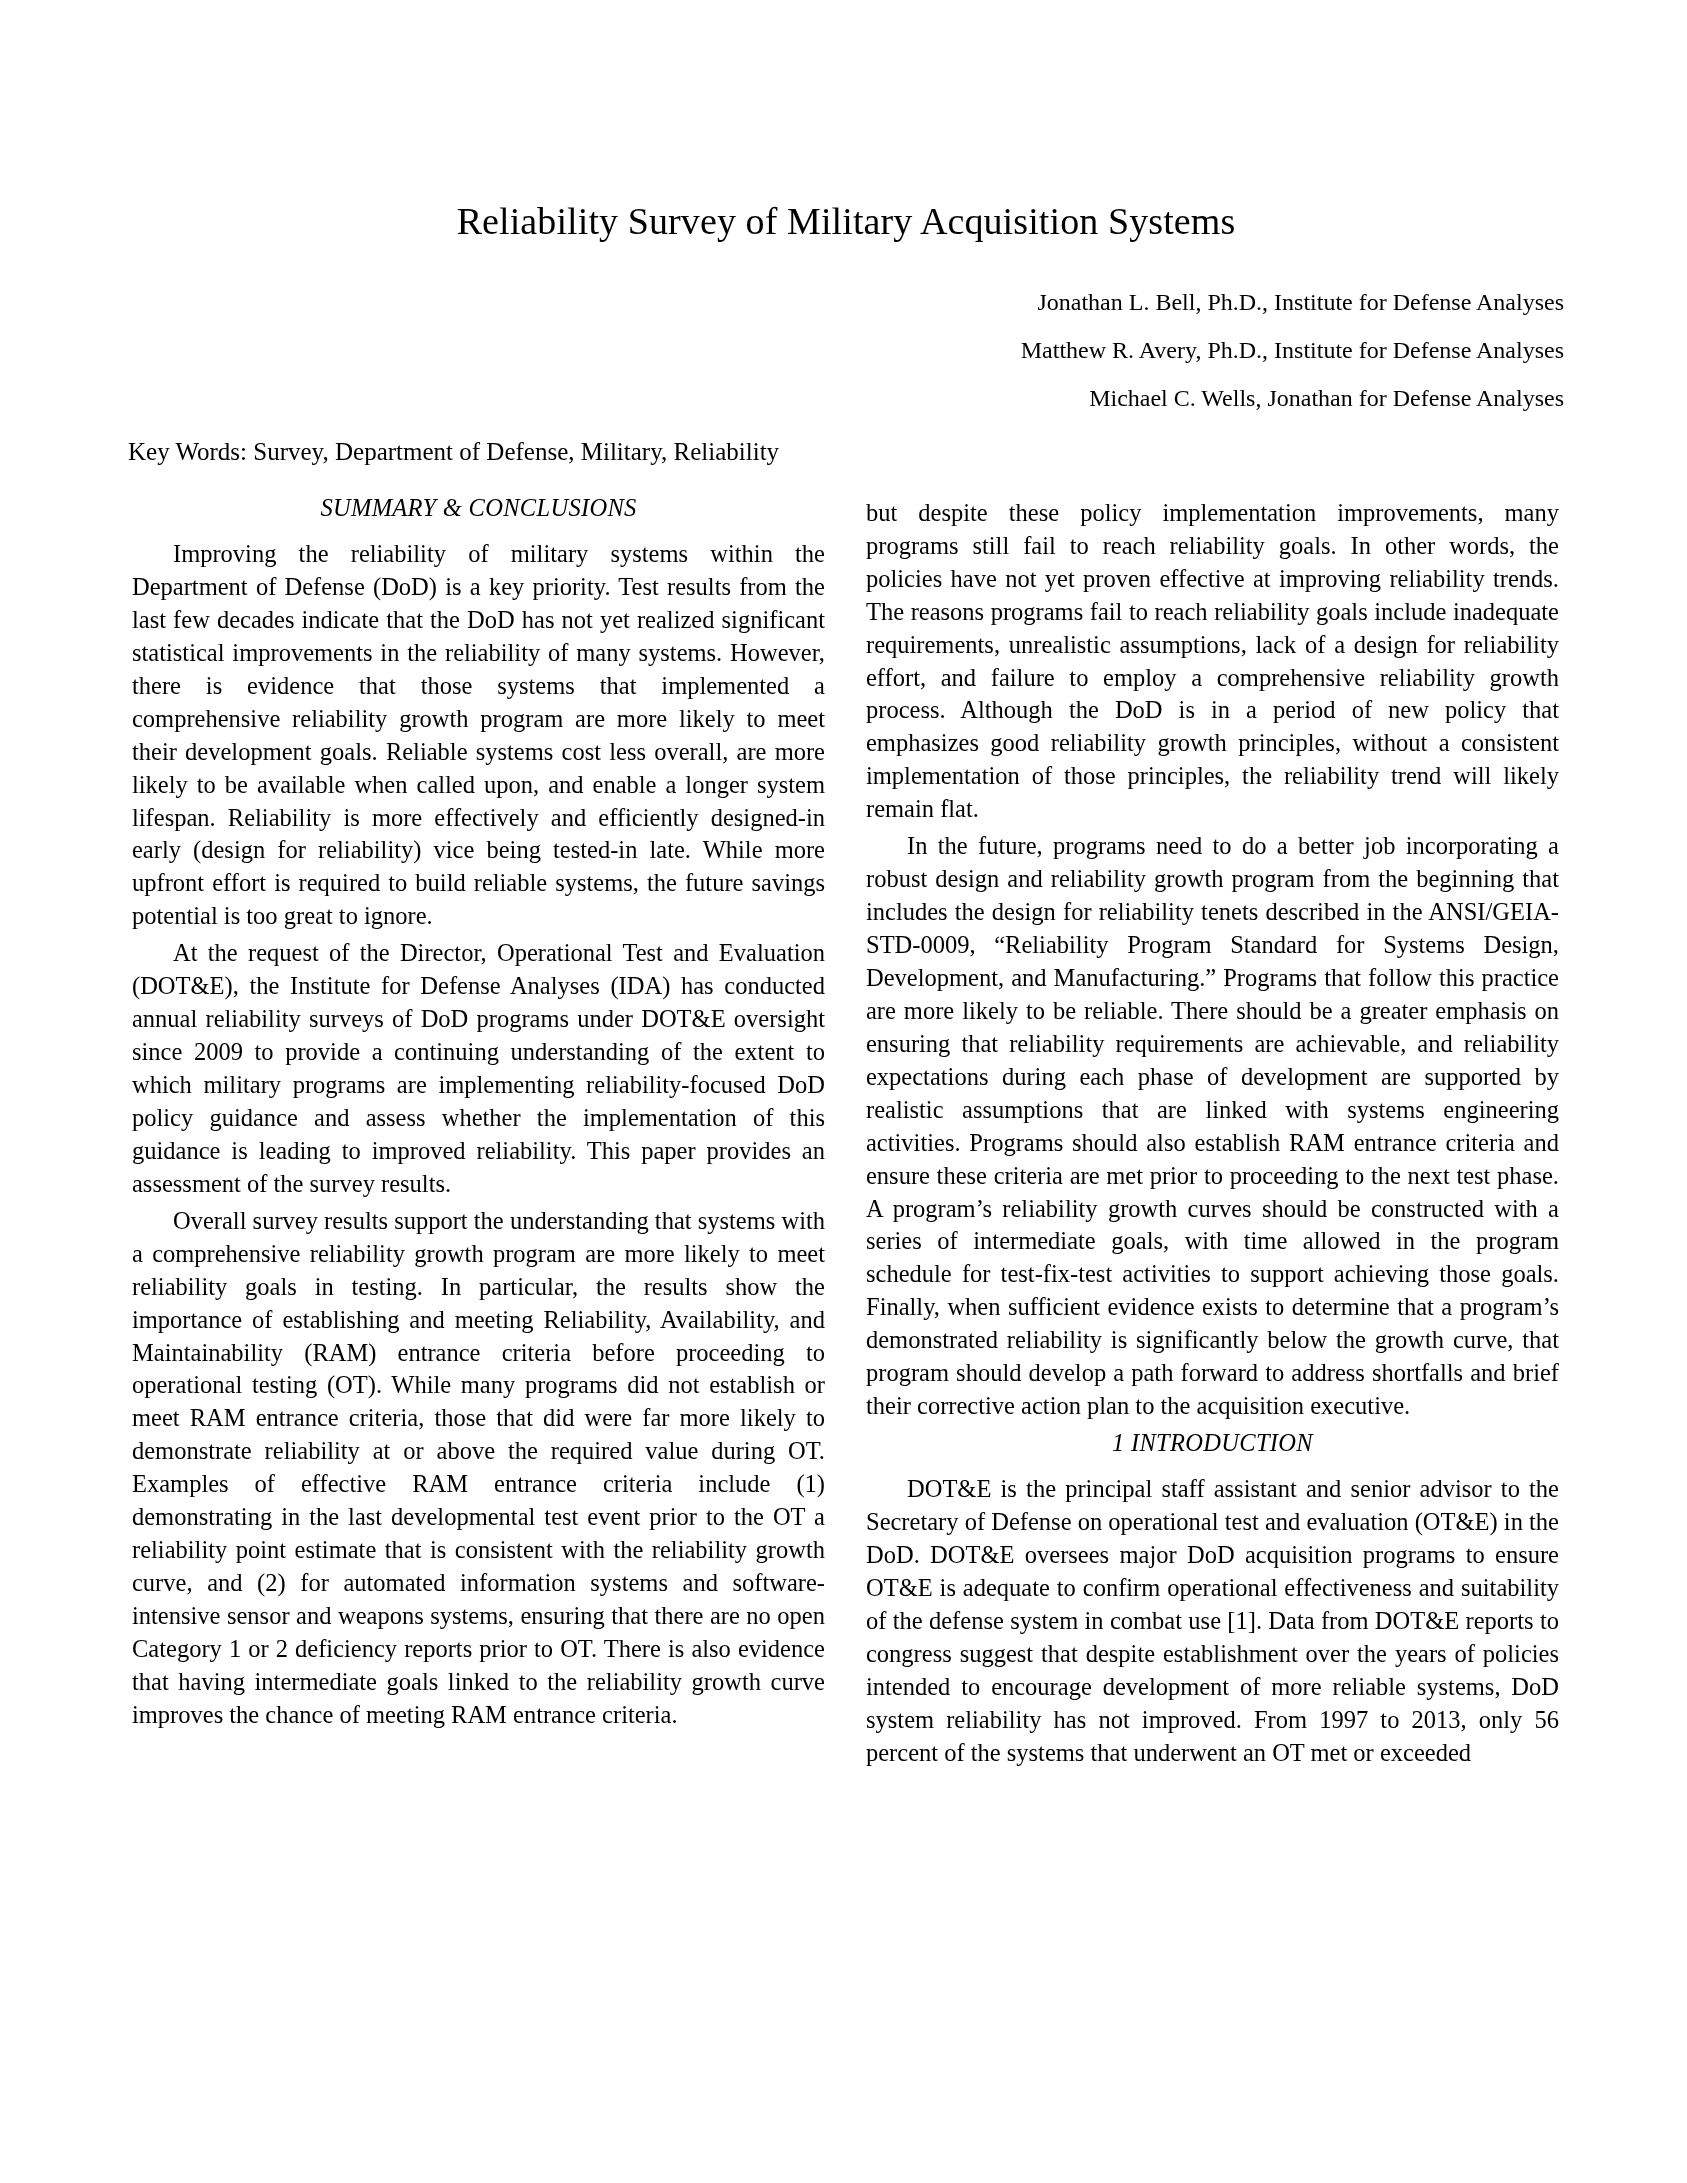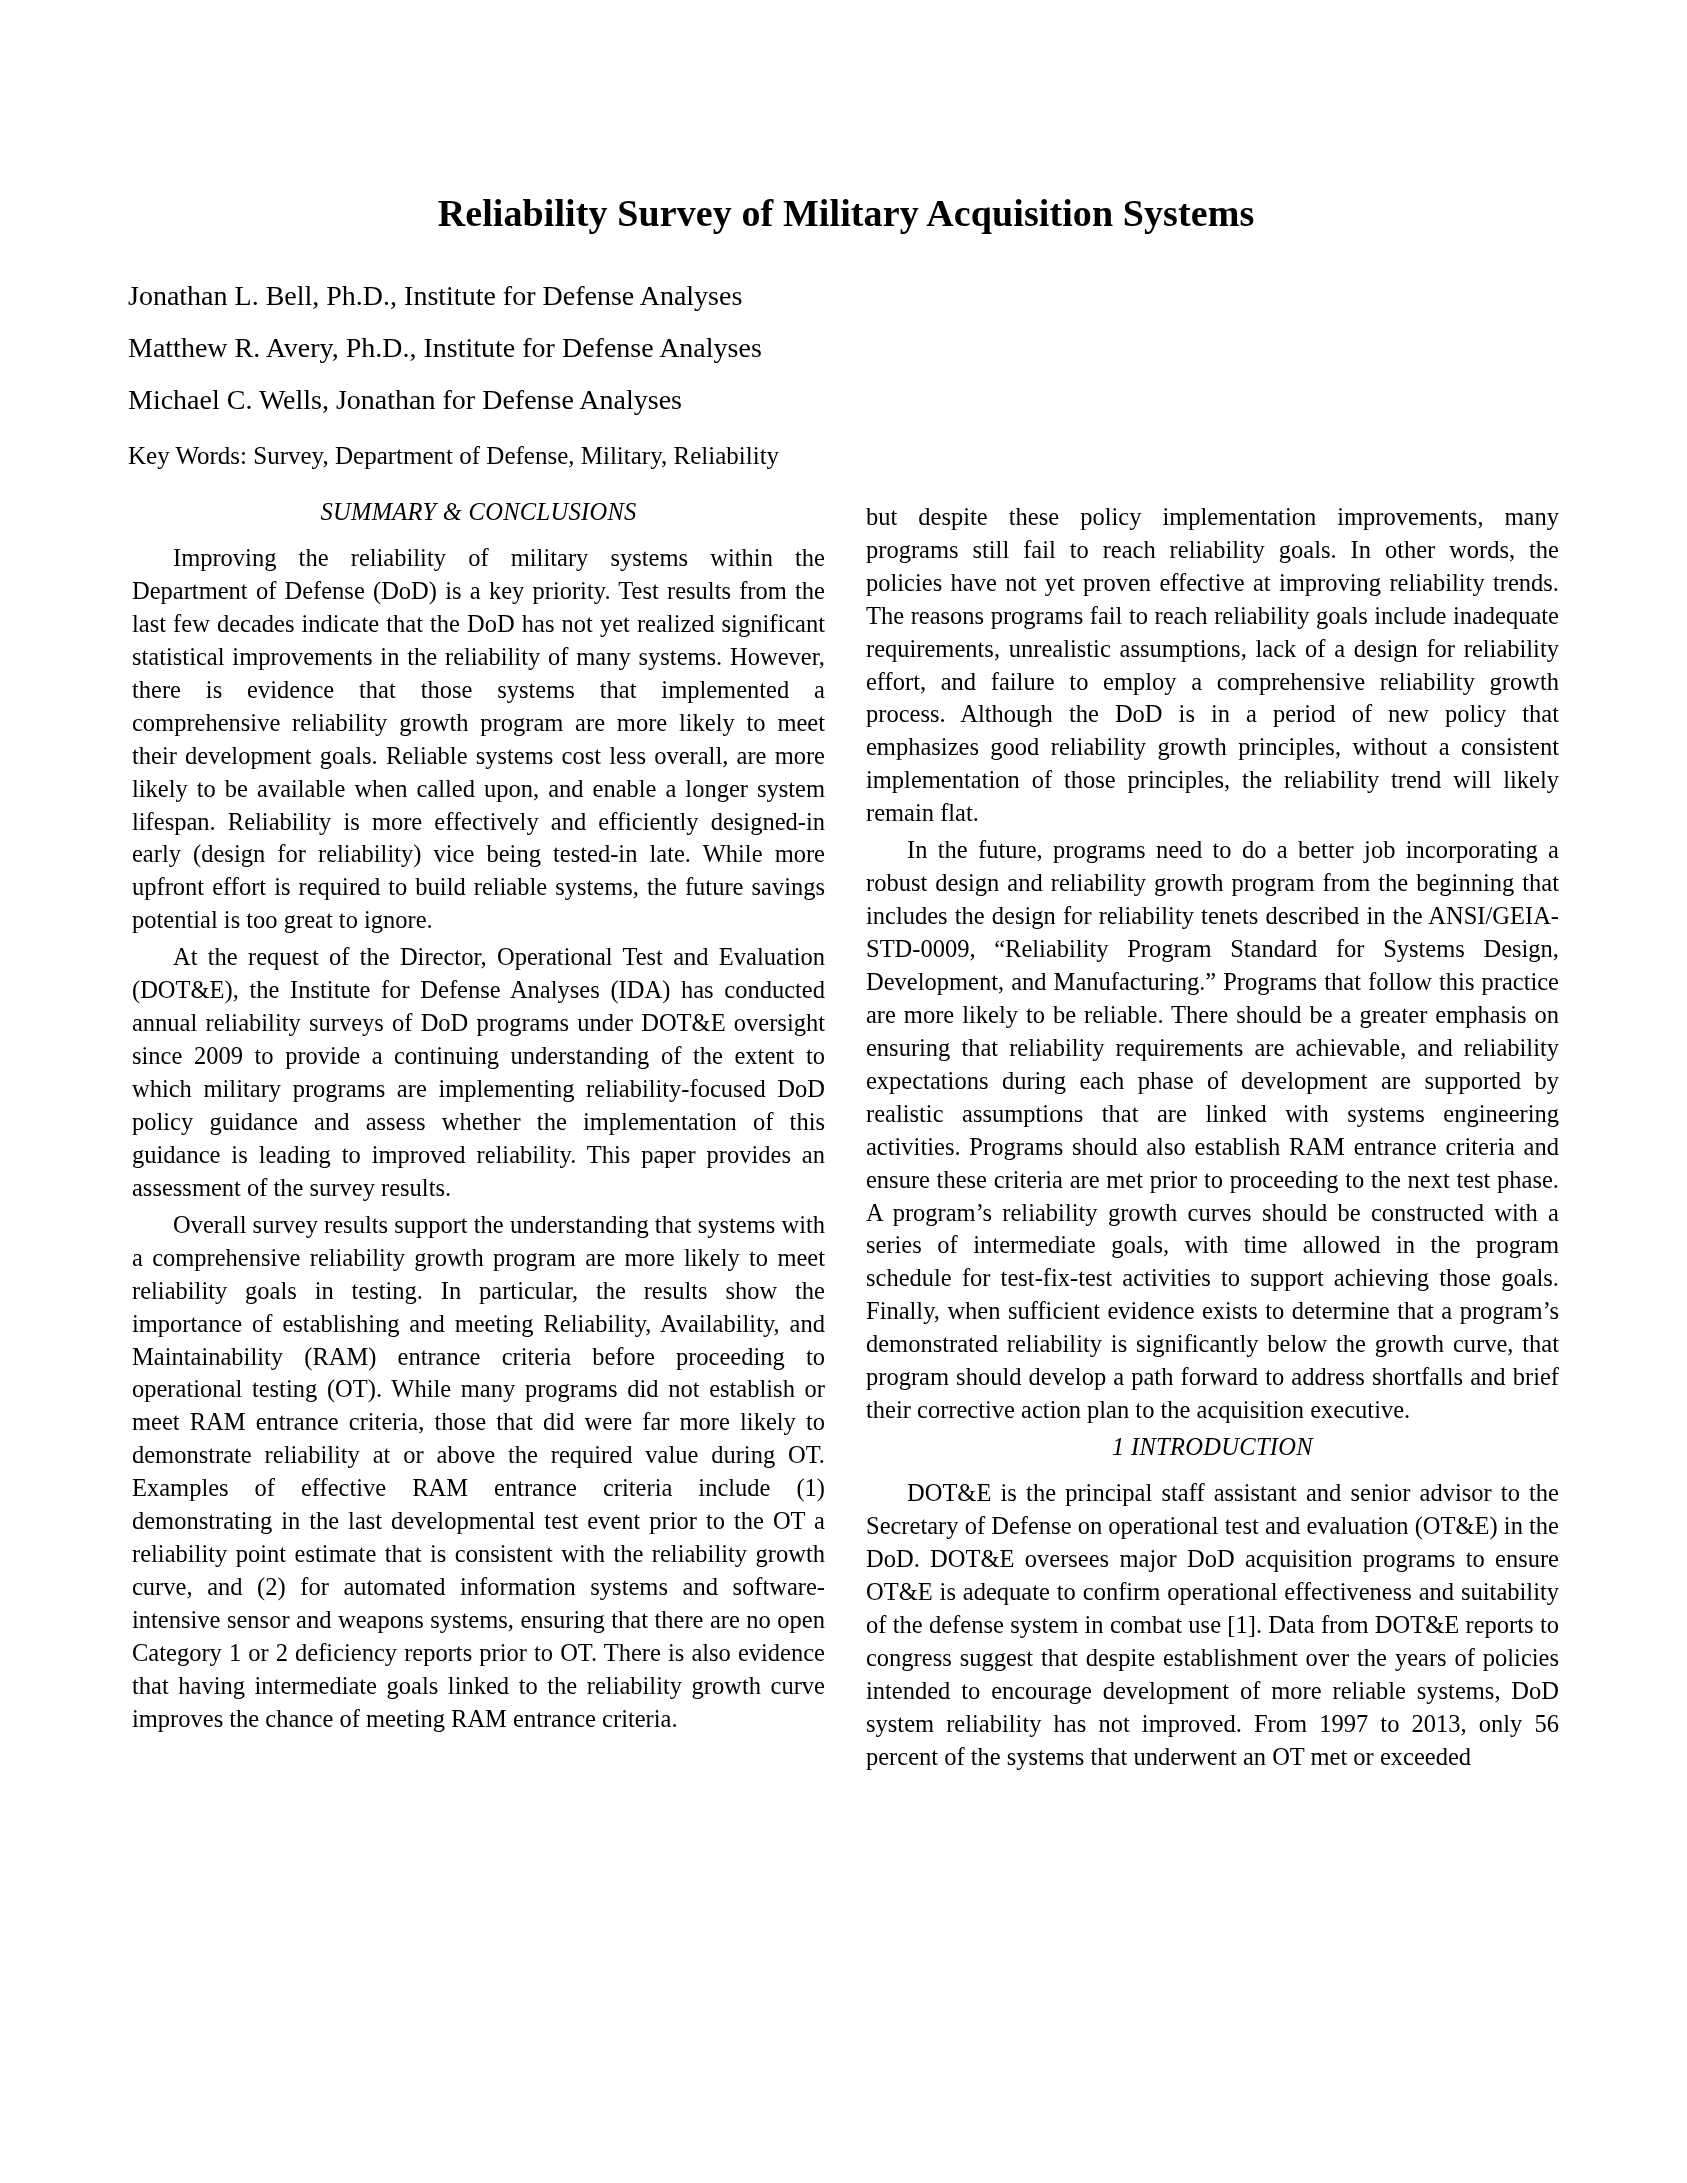--- a/index.html
+++ b/index.html
@@ -25,35 +25,35 @@
     left: 128px;
     top: 0;
     width: 1436px;
   }
 
   
   .paper-title {
     text-align: center;
     font-size: 38px;
     line-height: 1.18;
-    font-weight: bold;
-    margin: 8px;
+    font-weight: normal;
+    margin: 16px;
     padding-top: 183px;
     letter-spacing: 0.1px;
   }
 
   
   .authors {
     margin-top: 46px;
   }
   .author-line {
-    font-size: 28px;
+    font-size: 24px;
     line-height: 1.0;
     margin-bottom: 24px;
-    text-align: left;
+    text-align: right;
     white-space: nowrap;
     font-family: Liberation Serif, serif;
   }
 
   
   .keywords {
     font-size: 25px;
     line-height: 1.0;
     margin-top: 29px;
     margin-bottom: 0;

